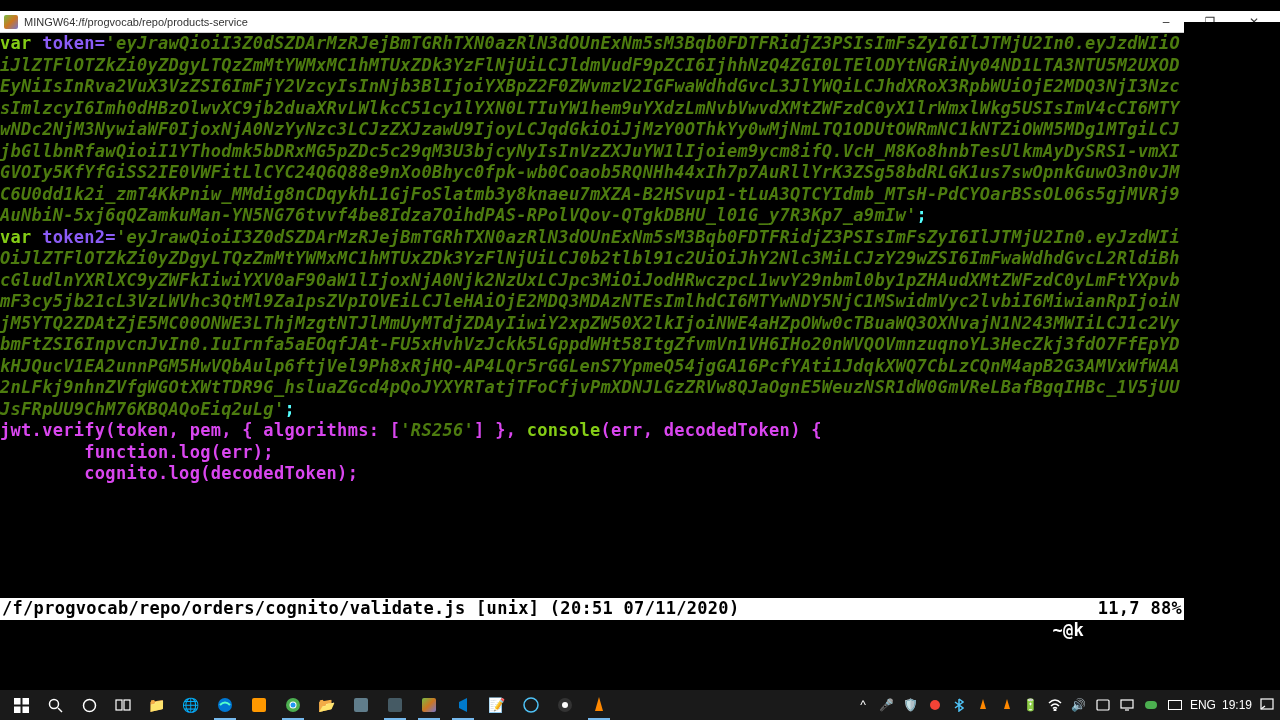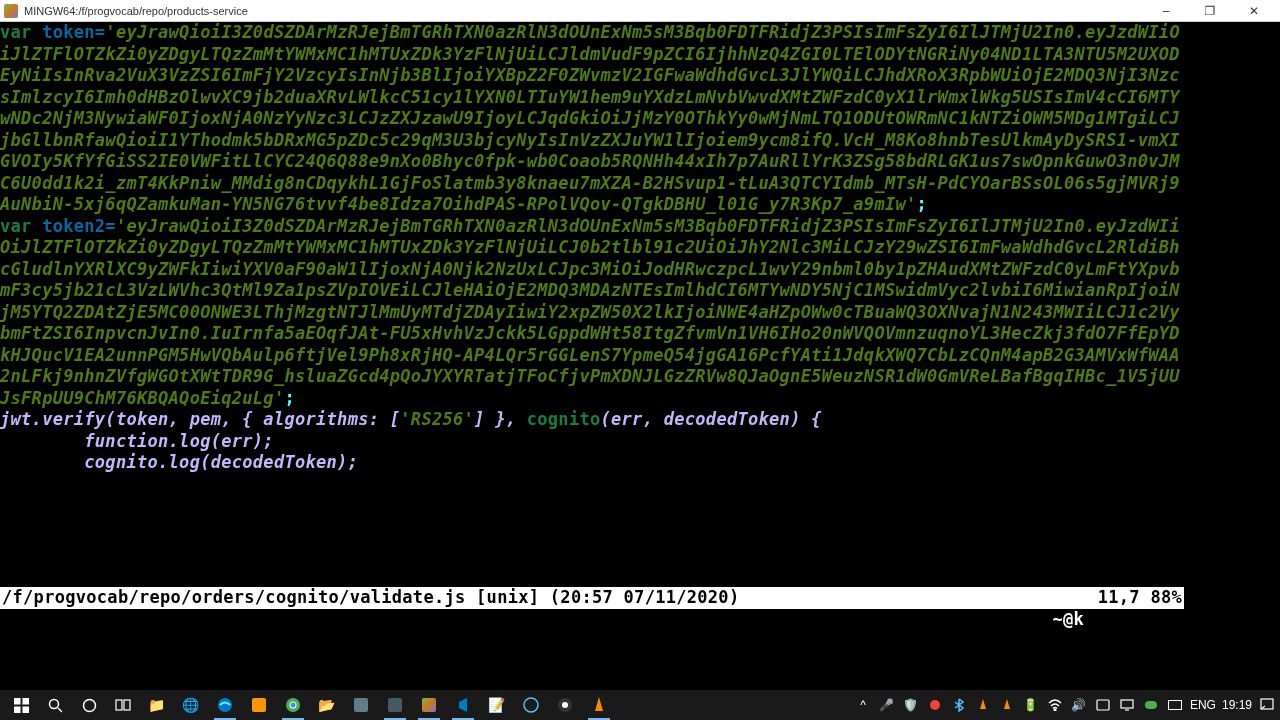--- a/index.html
+++ b/index.html
@@ -13,20 +13,21 @@
 }
 .titlebar {
   height: 22px;
   background: #fff;
   display: flex;
   align-items: center;
   padding: 0 4px;
   font-size: 11px;
   color: #333;
   border-bottom: 1px solid #ccc;
+  margin-top: 11px;
 }
 .title-icon {
   width: 14px; height: 14px;
   background: linear-gradient(135deg, #7b4, #c72, #77c);
   border-radius: 2px;
   margin-right: 6px;
 }
 .title-text { flex: 1; }
 .title-btn {
   width: 44px; height: 22px;
@@ -42,24 +43,24 @@
   font-weight: bold;
   line-height: 21.5px;
   letter-spacing: 0.3px;
   overflow: hidden;
   position: relative;
 }
 .code-area {
   white-space: pre-wrap;
   word-break: break-all;
 }
-.kw { color: #15803d; }
+.kw { color: #84cc16; }
 .str { color: #4d7c0f; font-style: italic; }
-.fn { color: #c4b5fd; font-style: italic; }
-.id { color: #0369a1; }
+.fn { color: #d946ef; }
+.id { color: #8b5cf6; }
 .pn { color: #55ffff; }
 .statusbar {
   position: absolute;
   bottom: 21px;
   left: 0;
   width: 1184px;
   height: 22px;
   background: #fff;
   color: #000;
   font-weight: bold;
@@ -123,26 +124,26 @@
   <div class="title-icon"></div>
   <div class="title-text">MINGW64:/f/progvocab/repo/products-service</div>
   <div class="title-btn">–</div>
   <div class="title-btn">❐</div>
   <div class="title-btn">✕</div>
 </div>
 
 <div class="terminal">
   <div class="code-area"><span class="kw">var</span><span class="id"> token=</span><span class="str">'eyJrawQioiI3Z0dSZDArMzRJejBmTGRhTXN0azRlN3dOUnExNm5sM3Bqb0FDTFRidjZ3PSIsImFsZyI6IlJTMjU2In0.eyJzdWIiOiJlZTFlOTZkZi0yZDgyLTQzZmMtYWMxMC1hMTUxZDk3YzFlNjUiLCJldmVudF9pZCI6IjhhNzQ4ZGI0LTElODYtNGRiNy04ND1LTA3NTU5M2UXODEyNiIsInRva2VuX3VzZSI6ImFjY2VzcyIsInNjb3BlIjoiYXBpZ2F0ZWvmzV2IGFwaWdhdGvcL3JlYWQiLCJhdXRoX3RpbWUiOjE2MDQ3NjI3NzcsImlzcyI6Imh0dHBzOlwvXC9jb2duaXRvLWlkcC51cy1lYXN0LTIuYW1hem9uYXdzLmNvbVwvdXMtZWFzdC0yX1lrWmxlWkg5USIsImV4cCI6MTYwNDc2NjM3NywiaWF0IjoxNjA0NzYyNzc3LCJzZXJzawU9IjoyLCJqdGkiOiJjMzY0OThkYy0wMjNmLTQ1ODUtOWRmNC1kNTZiOWM5MDg1MTgiLCJjbGllbnRfawQioiI1YThodmk5bDRxMG5pZDc5c29qM3U3bjcyNyIsInVzZXJuYW1lIjoiem9ycm8ifQ.VcH_M8Ko8hnbTesUlkmAyDySRS1-vmXIGVOIy5KfYfGiSS2IE0VWFitLlCYC24Q6Q88e9nXo0Bhyc0fpk-wb0Coaob5RQNHh44xIh7p7AuRllYrK3ZSg58bdRLGK1us7swOpnkGuwO3n0vJMC6U0dd1k2i_zmT4KkPniw_MMdig8nCDqykhL1GjFoSlatmb3y8knaeu7mXZA-B2HSvup1-tLuA3QTCYIdmb_MTsH-PdCYOarBSsOL06s5gjMVRj9AuNbiN-5xj6qQZamkuMan-YN5NG76tvvf4be8Idza7OihdPAS-RPolVQov-QTgkDBHU_l01G_y7R3Kp7_a9mIw'</span><span class="pn">;</span>
 <span class="kw">var</span><span class="id"> token2=</span><span class="str">'eyJrawQioiI3Z0dSZDArMzRJejBmTGRhTXN0azRlN3dOUnExNm5sM3Bqb0FDTFRidjZ3PSIsImFsZyI6IlJTMjU2In0.eyJzdWIiOiJlZTFlOTZkZi0yZDgyLTQzZmMtYWMxMC1hMTUxZDk3YzFlNjUiLCJ0b2tlbl91c2UiOiJhY2Nlc3MiLCJzY29wZSI6ImFwaWdhdGvcL2RldiBhcGludlnYXRlXC9yZWFkIiwiYXV0aF90aW1lIjoxNjA0Njk2NzUxLCJpc3MiOiJodHRwczpcL1wvY29nbml0by1pZHAudXMtZWFzdC0yLmFtYXpvbmF3cy5jb21cL3VzLWVhc3QtMl9Za1psZVpIOVEiLCJleHAiOjE2MDQ3MDAzNTEsImlhdCI6MTYwNDY5NjC1MSwidmVyc2lvbiI6MiwianRpIjoiNjM5YTQ2ZDAtZjE5MC00ONWE3LThjMzgtNTJlMmUyMTdjZDAyIiwiY2xpZW50X2lkIjoiNWE4aHZpOWw0cTBuaWQ3OXNvajN1N243MWIiLCJ1c2VybmFtZSI6InpvcnJvIn0.IuIrnfa5aEOqfJAt-FU5xHvhVzJckk5LGppdWHt58ItgZfvmVn1VH6IHo20nWVQOVmnzuqnoYL3HecZkj3fdO7FfEpYDkHJQucV1EA2unnPGM5HwVQbAulp6ftjVel9Ph8xRjHQ-AP4LQr5rGGLenS7YpmeQ54jgGA16PcfYAti1JdqkXWQ7CbLzCQnM4apB2G3AMVxWfWAA2nLFkj9nhnZVfgWGOtXWtTDR9G_hsluaZGcd4pQoJYXYRTatjTFoCfjvPmXDNJLGzZRVw8QJaOgnE5WeuzNSR1dW0GmVReLBafBgqIHBc_1V5jUUJsFRpUU9ChM76KBQAQoEiq2uLg'</span><span class="pn">;</span>
-<span class="fn">jwt.verify(token, pem, { algorithms: [</span><span class="str">'RS256'</span><span class="fn">] }, </span><span class="kw">cognito</span><span class="fn">(err, decodedToken) {</span>
+<span class="fn">jwt.verify(token, pem, { algorithms: [</span><span class="str">'RS256'</span><span class="fn">] }, </span><span class="kw">console</span><span class="fn">(err, decodedToken) {</span>
 <span class="fn">        function.log(err);</span>
 <span class="fn">        cognito.log(decodedToken);</span></div>
 
   <div class="statusbar">
-    <span class="status-left">/f/progvocab/repo/orders/cognito/validate.js [unix] (20:57 07/11/2020)</span>
+    <span class="status-left">/f/progvocab/repo/orders/cognito/validate.js [unix] (20:51 07/11/2020)</span>
     <span class="status-right">11,7 88%</span>
   </div>
   <div class="cmdline">~@k</div>
 </div>
 
 <div class="right-black"></div>
 
 <div class="taskbar">
   <div class="task-item">
       <svg width="15" height="15" viewBox="0 0 15 15">

